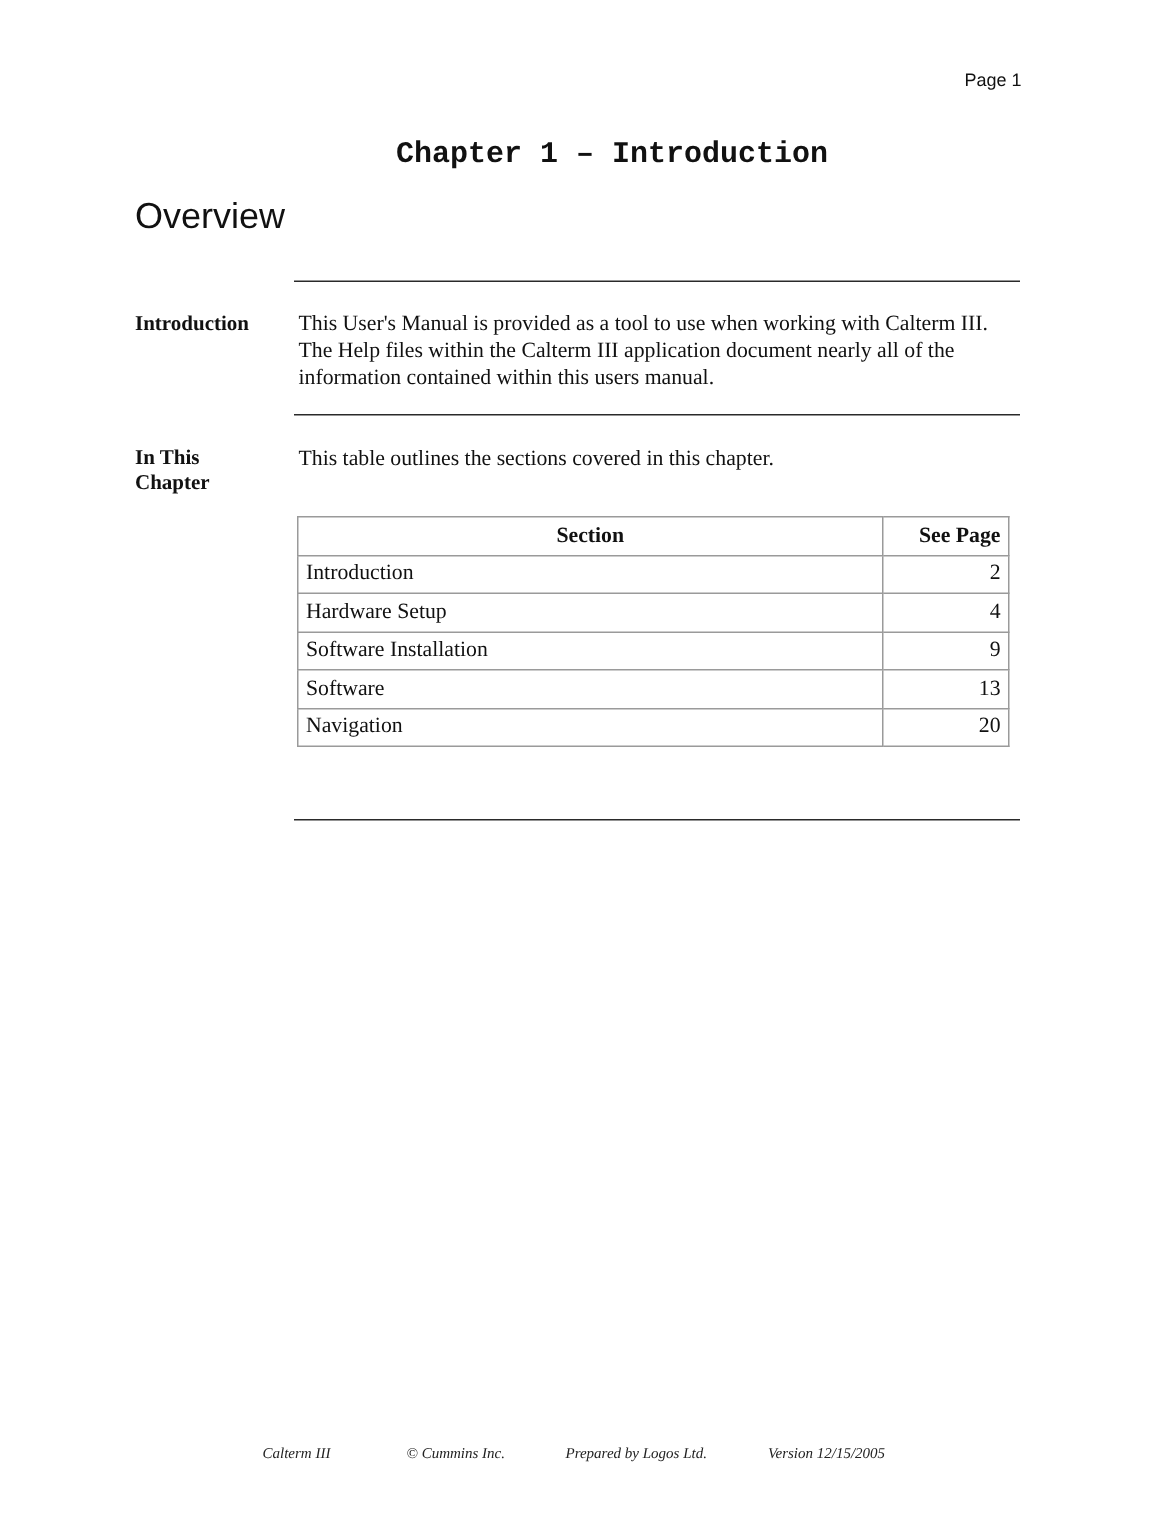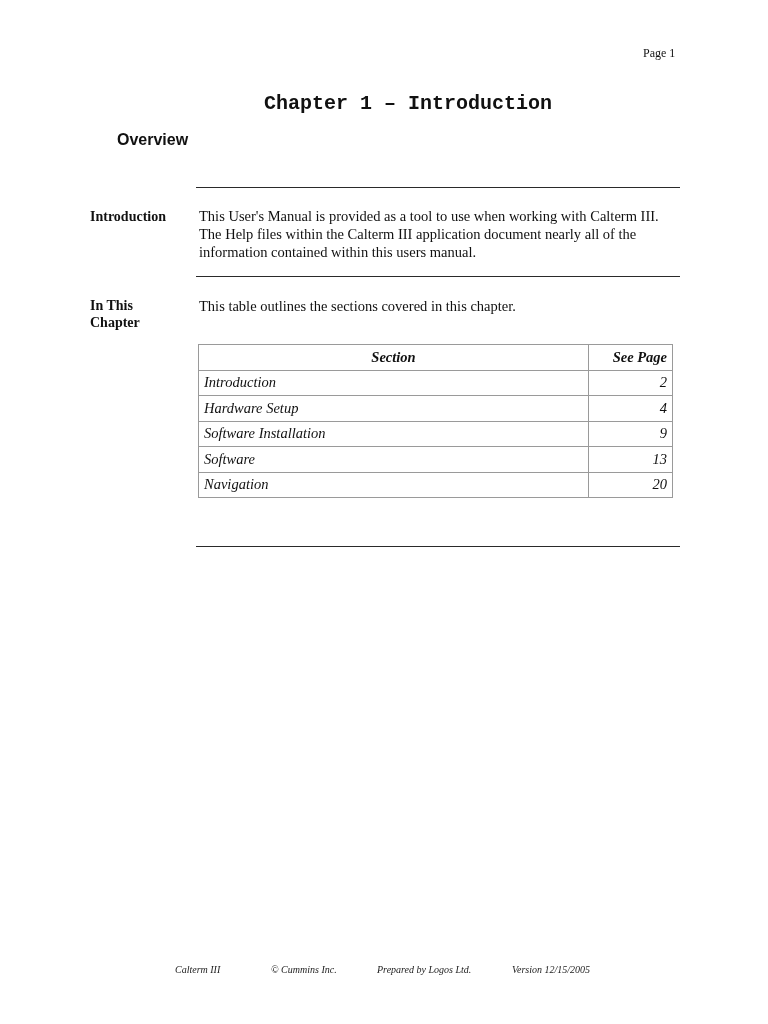--- a/index.html
+++ b/index.html
@@ -2,47 +2,47 @@
 <html><head>
 <meta charset="utf-8">
 <style>
   html, body { margin: 0; padding: 0; }
   body {
     width: 768px; height: 1024px; background: #ffffff; position: relative;
     overflow: hidden; color: #111; font-family: "Liberation Serif", serif;
   }
   .page-number {
     position: absolute; top: 46px; left: 643px; font-size: 12px;
-    font-family: Liberation Serif, serif;
+    font-family: Liberation Sans, sans-serif;
   }
   .chapter-title {
     position: absolute; top: 92px; left: 0; width: 768px; text-align: center;
     font-family: Liberation Mono, monospace; font-weight: bold; font-size: 20px; padding-left: 24px;
   }
   .overview-title {
     position: absolute; top: 131px; left: 90px;
-    font-family: "Liberation Sans", sans-serif; font-weight: bold; font-size: 16px; margin-left: 27px;
+    font-family: "Liberation Sans", sans-serif; font-weight: normal; font-size: 24px;
   }
   .rule {
     position: absolute; left: 196px; width: 484px; height: 0;
     border-top: 1.5px solid #2a2a2a;
   }
   .block-label {
     position: absolute; left: 90px; font-weight: bold; font-size: 14px; line-height: 17px;
     width: 100px;
   }
   .block-body {
     position: absolute; left: 199px; width: 470px; font-size: 14.5px; line-height: 18px;
   }
   table.sections {
     position: absolute; top: 344px; left: 198px; width: 475px;
     border-collapse: collapse; font-size: 14.5px;
   }
   table.sections th, table.sections td {
-    border: 1px solid #9a9a9a; height: 25.5px; padding: 0 5px; box-sizing: border-box; font-style: italic;
+    border: 1px solid #9a9a9a; height: 25.5px; padding: 0 5px; box-sizing: border-box;
   }
   table.sections th { font-weight: bold; text-align: center; }
   table.sections td.page-col, table.sections th.page-col { text-align: right; width: 84px; }
   .footer {
     position: absolute; top: 964px; left: 0; width: 768px; font-style: italic;
     font-size: 10px; font-family: "Liberation Serif", serif; color: #222;
   }
   .footer span { position: absolute; white-space: nowrap; }
 </style>
 </head>

